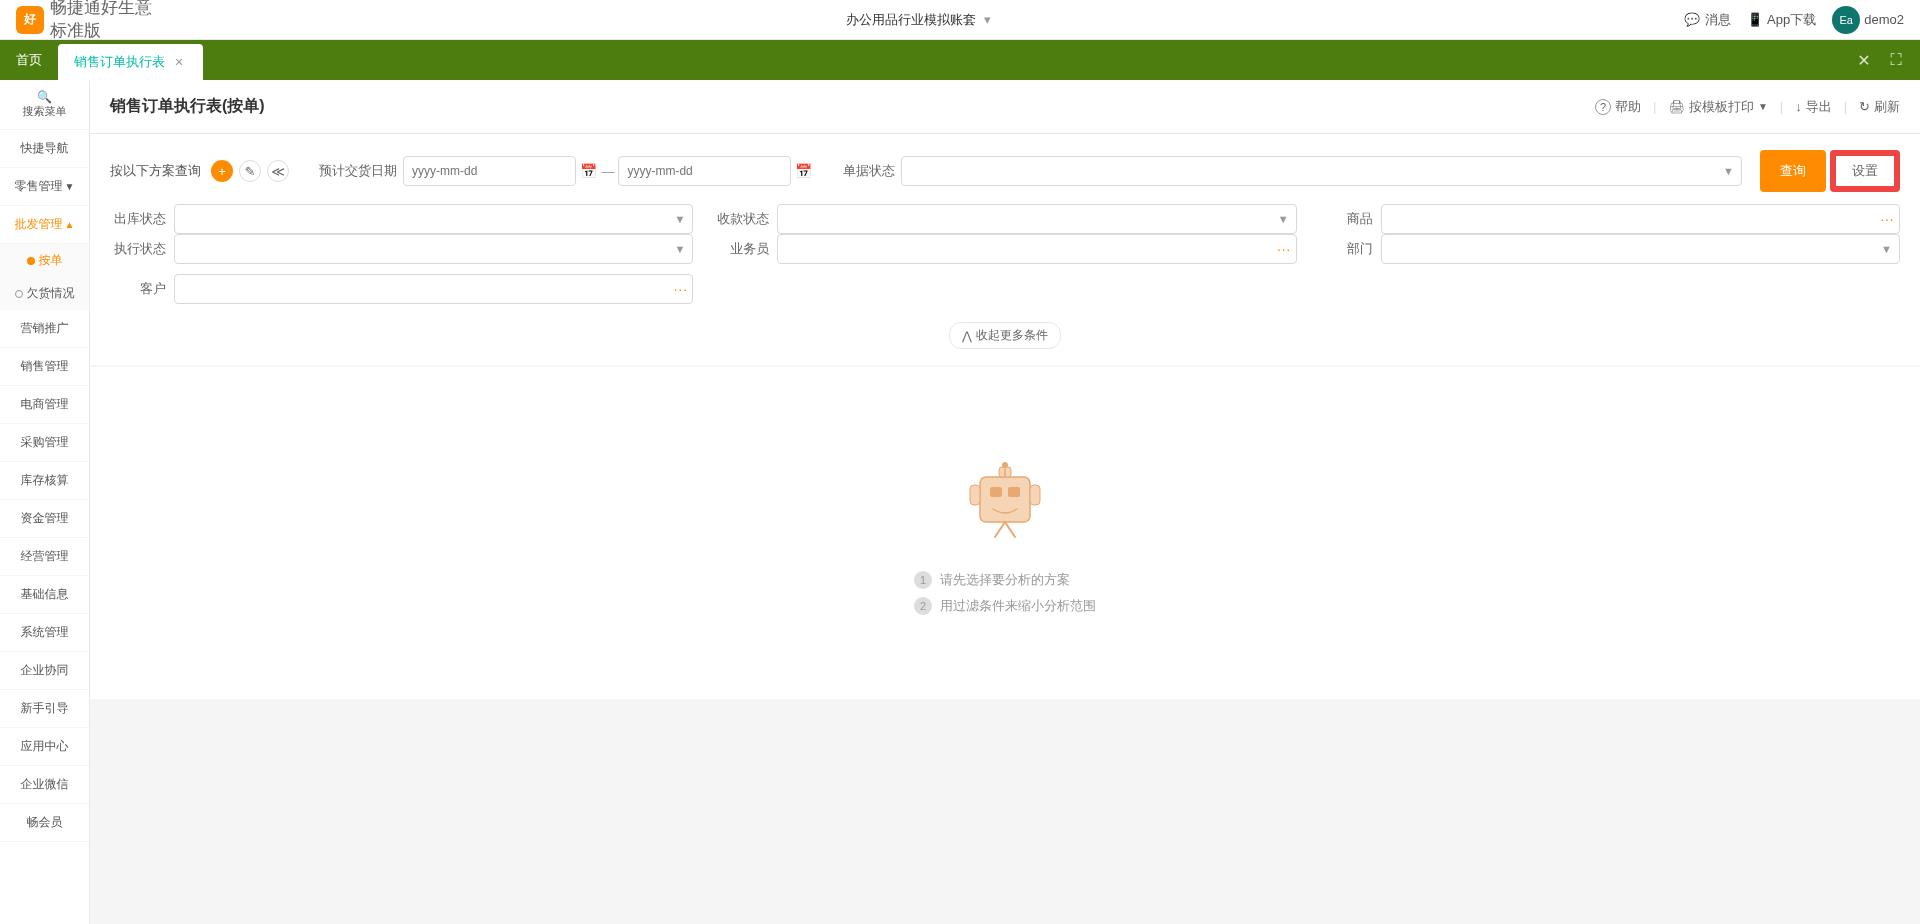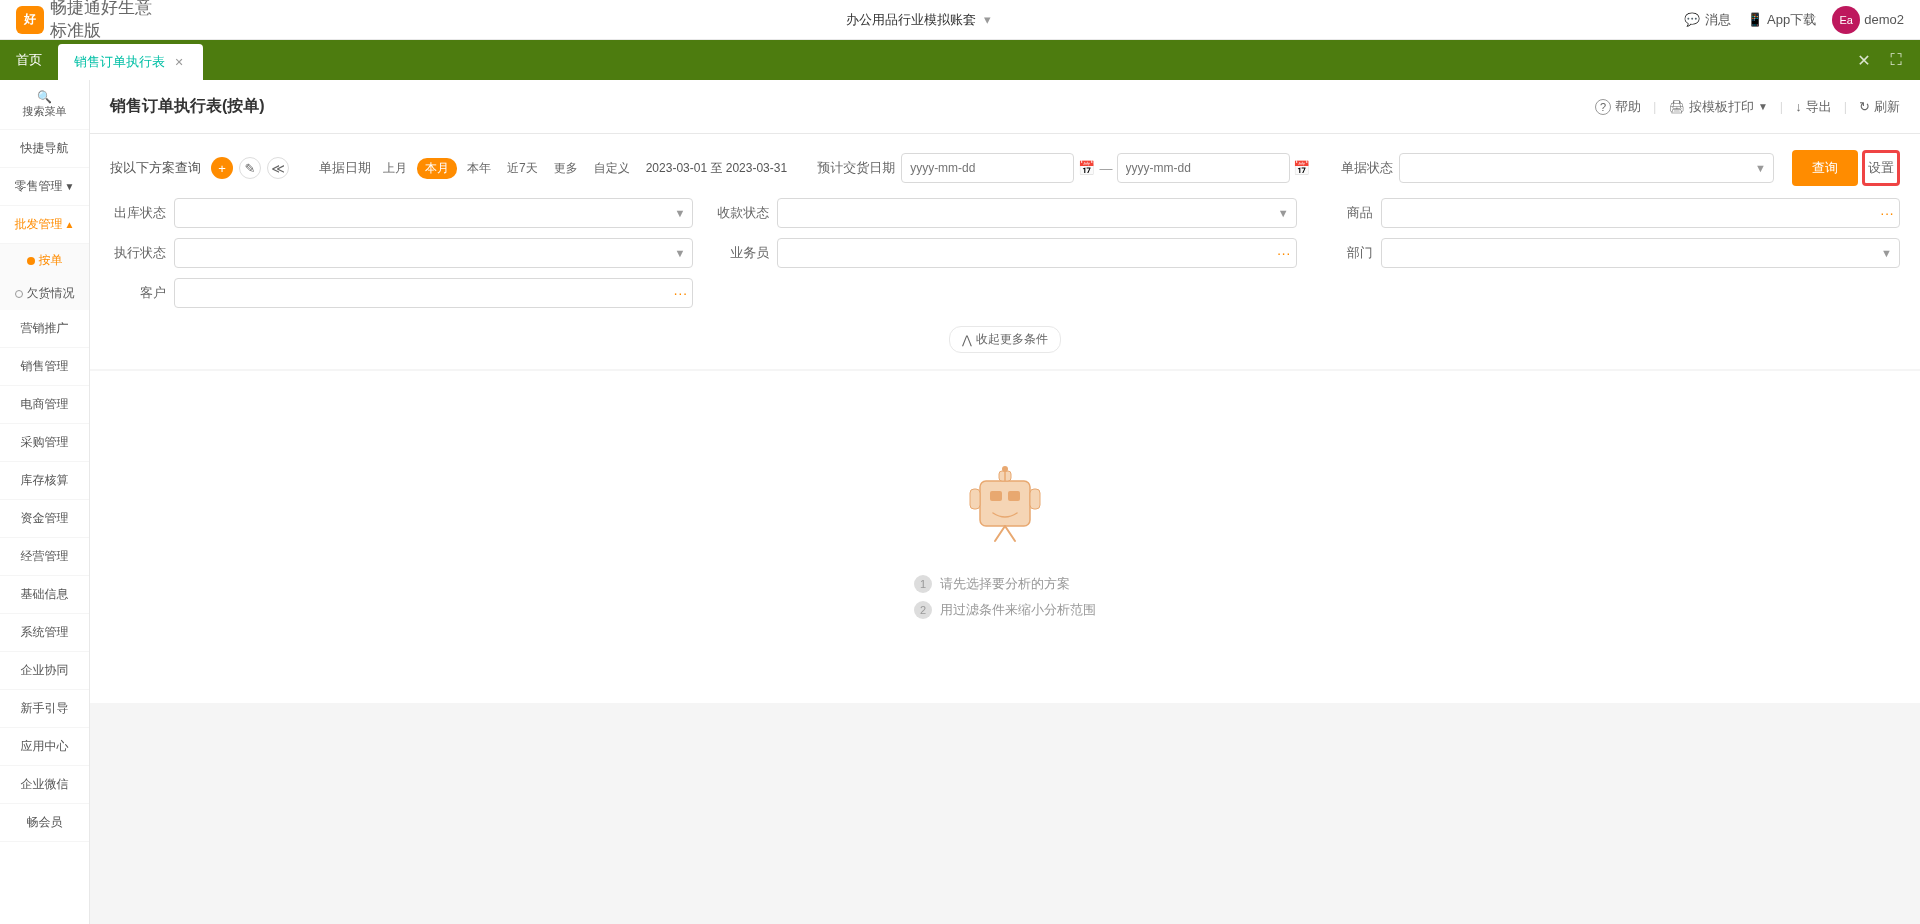--- a/index.html
+++ b/index.html
@@ -7,21 +7,21 @@
 
     
     .top-bar { height: 40px; background: #fff; display: flex; align-items: center; justify-content: space-between; padding: 0 16px; border-bottom: 1px solid #e8e8e8; flex-shrink: 0; }
     .top-bar-left { display: flex; align-items: center; gap: 8px; }
     .logo-area { display: flex; align-items: center; gap: 6px; }
     .logo-icon { width: 28px; height: 28px; background: #ff8c00; border-radius: 6px; display: flex; align-items: center; justify-content: center; color: white; font-size: 12px; font-weight: bold; }
     .logo-text { font-size: 17px; color: #666; line-height: 1.3; }
     .top-bar-center { display: flex; align-items: center; gap: 8px; }
     .top-bar-right { display: flex; align-items: center; gap: 16px; }
     .top-bar-right-item { display: flex; align-items: center; gap: 4px; color: #555; font-size: 13px; cursor: pointer; }
-    .user-avatar { width: 28px; height: 28px; border-radius: 50%; background: #be185d; display: flex; align-items: center; justify-content: center; color: white; font-size: 11px; overflow: hidden; }
+    .user-avatar { width: 28px; height: 28px; border-radius: 50%; background: #0f766e; display: flex; align-items: center; justify-content: center; color: white; font-size: 11px; overflow: hidden; }
 
     
     .nav-tabs { height: 40px; background: #4d7c0f; display: flex; align-items: center; flex-shrink: 0; justify-content: flex-end; }
     .nav-tab { height: 40px; padding: 0 16px; display: flex; align-items: center; gap: 6px; cursor: pointer; color: rgba(255,255,255,0.85); font-size: 13px; }
     .nav-tab.home { color: white; font-weight: 500; }
     .nav-tab.active { background: #fff; color: #00bfa5; font-weight: 500; border-radius: 4px 4px 0 0; margin-top: 4px; height: 36px; }
     .nav-tab .close-btn { width: 16px; height: 16px; border-radius: 50%; display: flex; align-items: center; justify-content: center; font-size: 11px; color: #999; }
     .nav-tab-spacer { flex: 1; }
     .nav-tab-controls { display: flex; align-items: center; gap: 8px; padding-right: 12px; }
     .nav-ctrl-btn { color: rgba(255,255,255,0.8); cursor: pointer; font-size: 16px; width: 24px; height: 24px; display: flex; align-items: center; justify-content: center; }
@@ -69,21 +69,21 @@
     .filter-date-range .dash { color: #999; }
     .date-quick-btns { display: flex; align-items: center; gap: 4px; margin-right: 4px; }
     .date-quick-btn { padding: 2px 6px; border-radius: 3px; font-size: 12px; cursor: pointer; color: #666; }
     .date-quick-btn.active { background: #ff8c00; color: white; border-radius: 10px; padding: 2px 8px; }
 
     .filter-dots { color: #ff8c00; font-size: 16px; cursor: pointer; margin-left: 4px; }
 
     .collapse-bar { display: flex; justify-content: center; padding: 8px 0 0; }
     .collapse-btn { display: flex; align-items: center; gap: 4px; color: #666; font-size: 12px; cursor: pointer; padding: 4px 12px; border: 1px solid #e8e8e8; border-radius: 12px; background: #fff; }
     .btn-primary { background: #ff8c00; color: white; border: none; padding: 6px 20px; border-radius: 4px; font-size: 13px; cursor: pointer; }
-    .btn-default { background: #fff; color: #666; border: 3px solid #ef4444; padding: 6px 3px; border-radius: 4px; font-size: 13px; cursor: pointer; }
+    .btn-default { background: #fff; color: #666; border: 6px solid #ef4444; padding: 6px 16px; border-radius: 4px; font-size: 13px; cursor: pointer; }
 
     
     .empty-state { display: flex; flex-direction: column; align-items: center; justify-content: center; padding: 80px 20px; background: #fff; }
     .empty-icon { width: 100px; height: 100px; margin-bottom: 20px; }
     .empty-steps { color: #999; font-size: 13px; line-height: 2; }
     .empty-steps .step { display: flex; align-items: center; gap: 8px; }
     .step-num { width: 18px; height: 18px; border-radius: 50%; background: #ddd; color: #999; font-size: 11px; display: flex; align-items: center; justify-content: center; flex-shrink: 0; }
   </style>
 </head>
 <body>
@@ -238,34 +238,20 @@
     <div class="filter-area">
 
       <div style="display:flex;align-items:center;gap:10px;margin-bottom:12px;">
         <span style="color:#555;font-size:13px;">按以下方案查询</span>
         <div class="filter-scheme-actions">
           <div class="scheme-action-btn add">+</div>
           <div class="scheme-action-btn edit">✎</div>
           <div class="scheme-action-btn collapse">≪</div>
         </div>
 
-        <div style="display:flex;align-items:center;gap:6px;margin-left:20px;">
-          <span style="color:#666;font-size:13px;white-space:nowrap;">单据日期</span>
-          <div class="date-quick-btns">
-            <span class="date-quick-btn">上月</span>
-            <span class="date-quick-btn active">本月</span>
-            <span class="date-quick-btn">本年</span>
-            <span class="date-quick-btn">近7天</span>
-            <span class="date-quick-btn">更多</span>
-            <span class="date-quick-btn">自定义</span>
-          </div>
-          <div style="display:flex;align-items:center;gap:4px;">
-            <span style="color:#555;font-size:12px;">2023-03-01 至 2023-03-31</span>
-          </div>
-        </div>
 
         <div style="display:flex;align-items:center;gap:6px;margin-left:20px;">
           <span style="color:#666;font-size:13px;white-space:nowrap;">预计交货日期</span>
           <div class="filter-date-range" style="min-width:280px;">
             <input class="date-input" type="text" placeholder="yyyy-mm-dd" style="">
             <span class="date-icon">📅</span>
             <span class="dash">—</span>
             <input class="date-input" type="text" placeholder="yyyy-mm-dd" style="">
             <span class="date-icon">📅</span>
           </div>
@@ -280,21 +266,21 @@
             <span class="chevron">▼</span>
           </div>
         </div>
 
         <div style="display:flex;gap:4px;margin-left:8px;">
           <button class="btn-primary">查询</button>
           <button class="btn-default">设置</button>
         </div>
       </div>
 
-      <div style="display:grid;grid-template-columns:1fr 1fr 1fr;gap:10px 20px;margin-bottom:10px;">
+      <div style="display:grid;grid-template-columns:1fr 1fr 1fr;gap:10px 20px;">
         <div class="filter-item">
           <span class="filter-label">出库状态</span>
           <div class="filter-select-wrapper filter-control">
             <select class="filter-select">
               <option value=""></option>
             </select>
             <span class="chevron">▼</span>
           </div>
         </div>
         <div class="filter-item">

